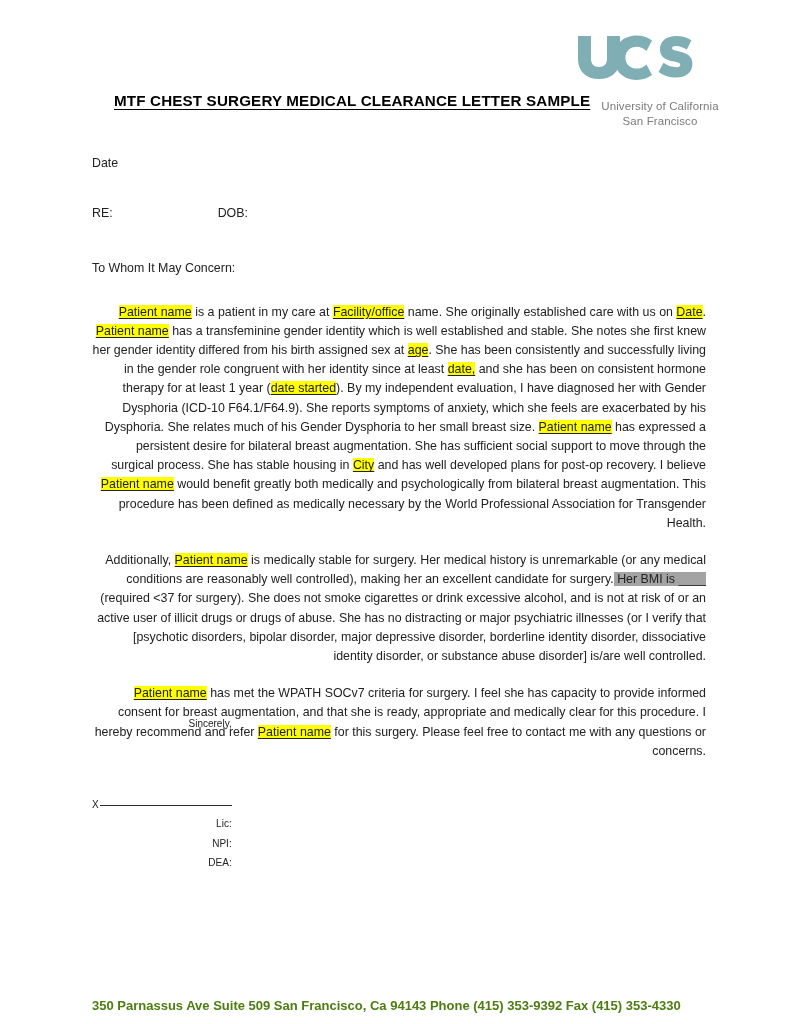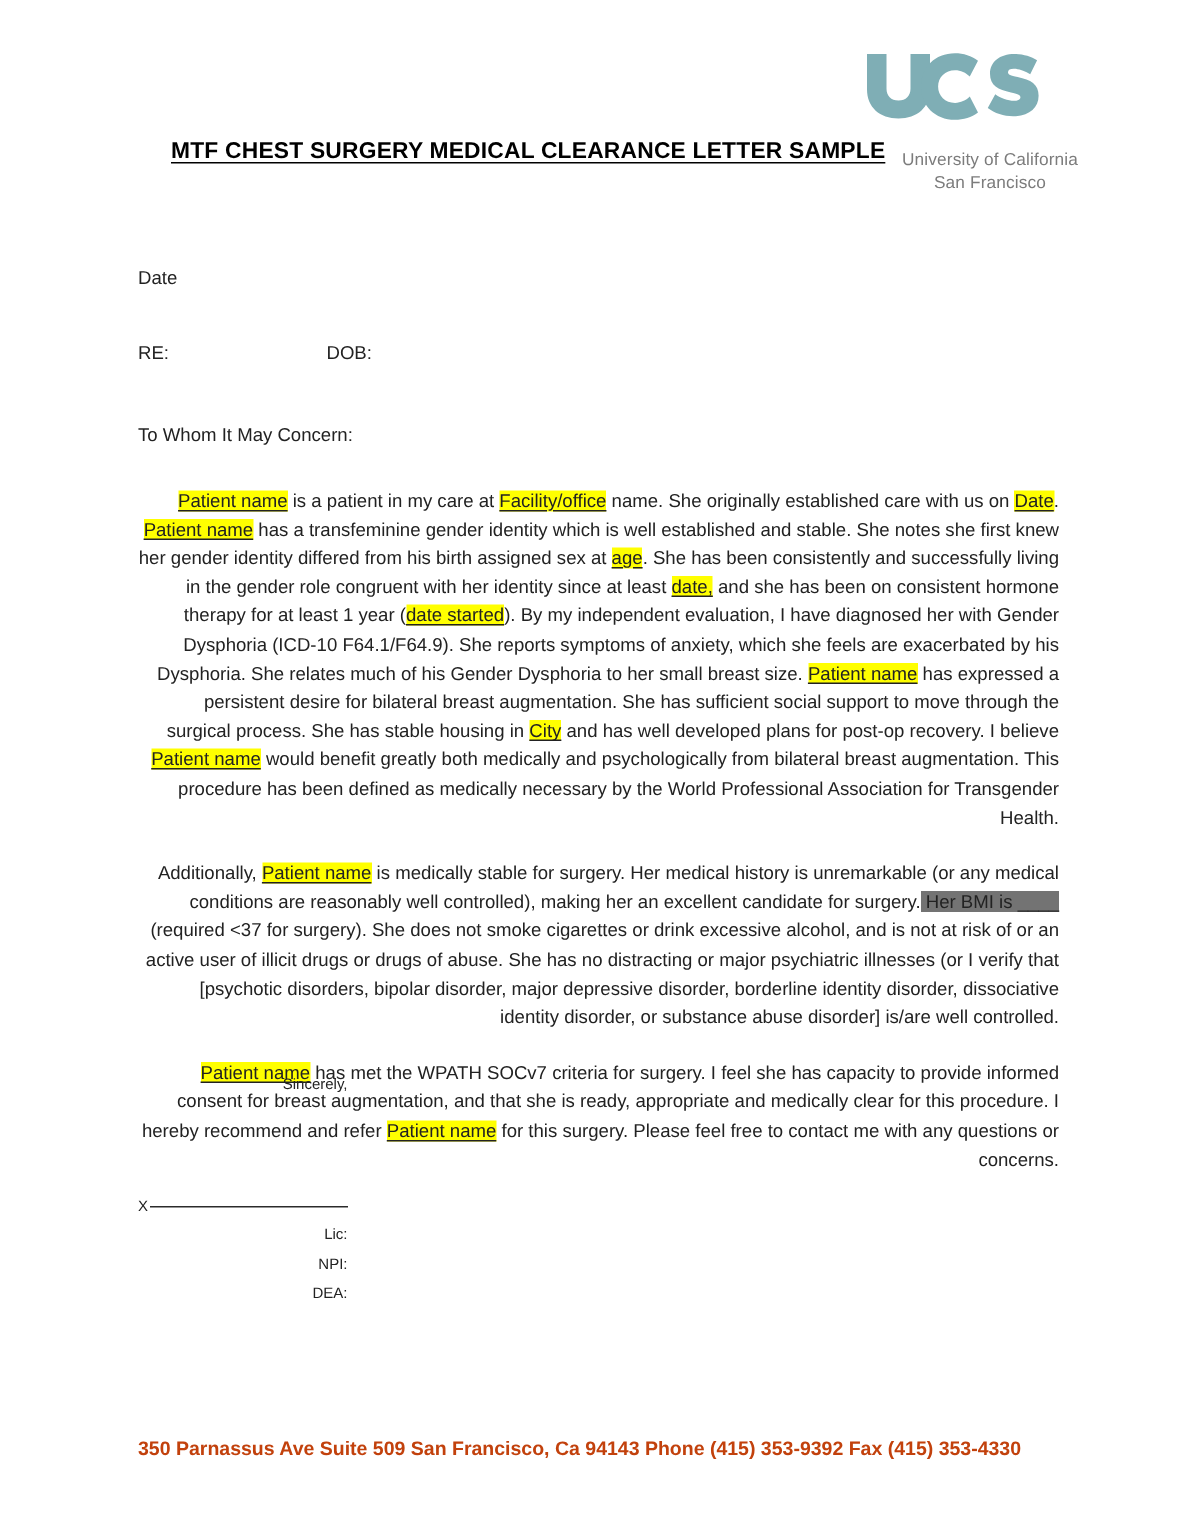--- a/index.html
+++ b/index.html
@@ -58,21 +58,21 @@
     color: #000000;
     text-decoration: underline;
     text-underline-offset: 3px;
     white-space: nowrap;
     margin-left: 22px;
   }
 
   
   .body-col {
     position: absolute;
-    top: 176px;
+    top: 154px;
     left: 92px;
     width: 614px;
     font-size: 12.4px;
     line-height: 19.2px;
     color: #222222;
   }
 
   .meta-line { margin: 0 0 0 0; }
   .spacer-sm { height: 12px; }
   .spacer-md { height: 24px; }
@@ -83,21 +83,21 @@
     white-space: pre;
   }
   .re-dob { display: inline-block; margin-left: 105px; margin-top: 19px; }
 
   p.para {
     margin: 0 0 18px 0;
     text-align: right;
   }
 
   .hl {
-    background: #737373;
+    background: #a3a3a3;
   }
   .hl-u {
     background: #FFFF00;
     text-decoration: underline;
     text-underline-offset: 2px;
   }
 
   
   .sig-block {
     position: absolute;
@@ -116,25 +116,25 @@
     width: 132px;
     border-bottom: 1.3px solid #2b2b2b;
     margin-left: 1px;
     vertical-align: 2px;
   }
   .sig-line { display: block; }
 
   
   .footer {
     position: absolute;
-    top: 958px;
+    top: 998px;
     left: 92px;
     font-size: 13px;
     font-weight: bold;
-    color: #c2410c;
+    color: #4d7c0f;
     white-space: nowrap;
     text-align: right;
   }
 </style>
 </head>
 <body>
 
 <div class="page">
 
   <div class="logo-block">

